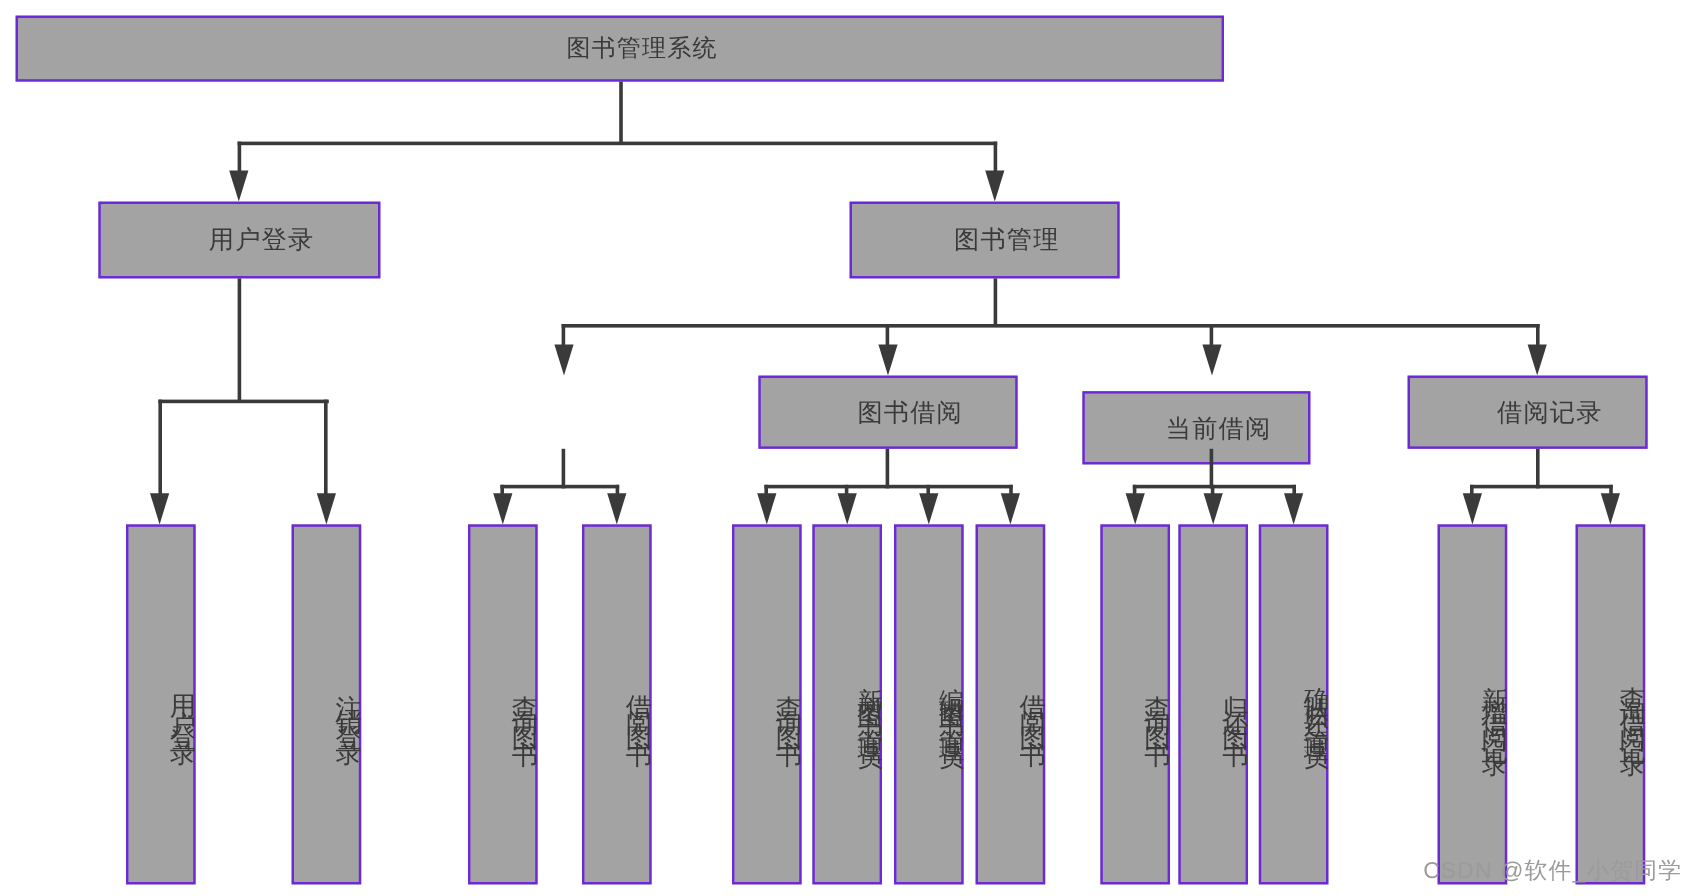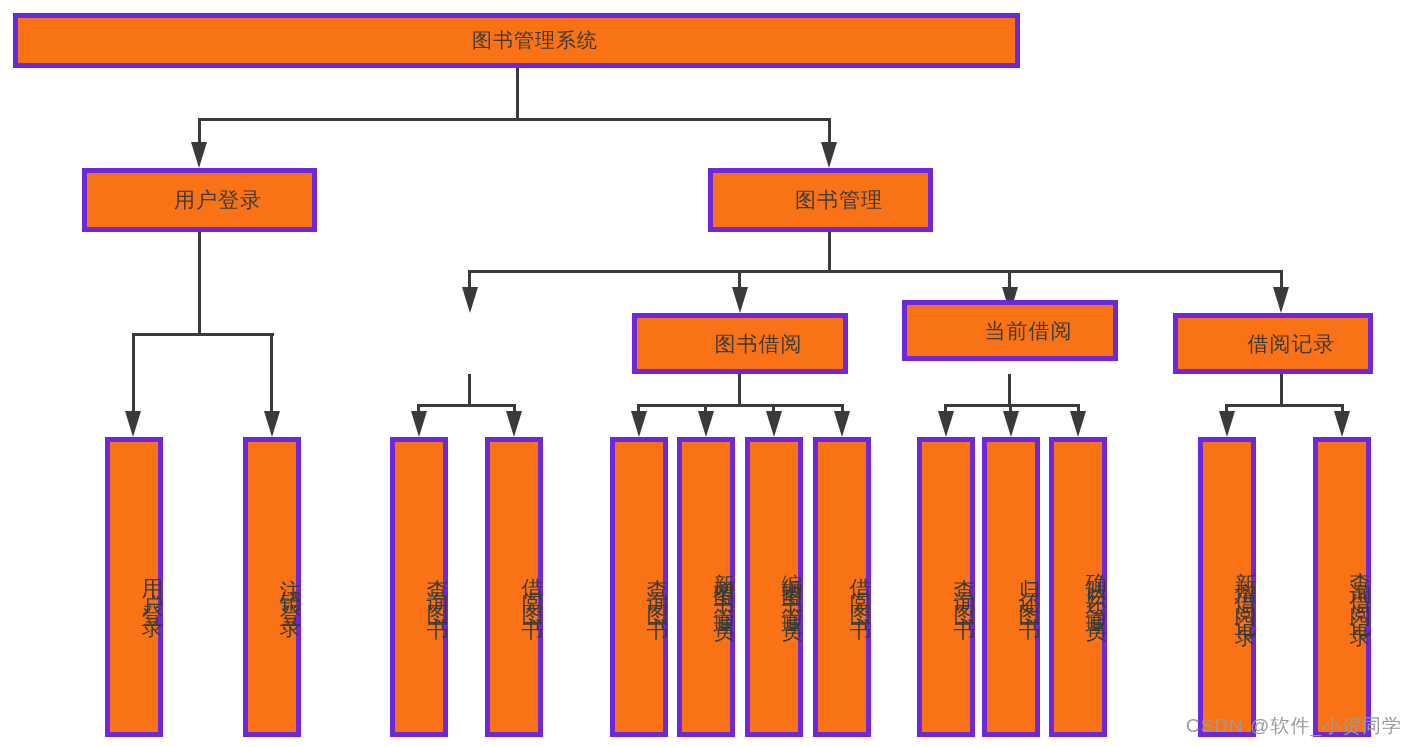--- a/index.html
+++ b/index.html
@@ -1,22 +1,22 @@
 <!DOCTYPE html>
 <html><head>
 <meta charset="utf-8">
 <style>
   html,body{margin:0;padding:0;background:#ffffff;}
   .canvas{
     position:relative;width:1405px;height:747px;background:#ffffff;
     font-family:"Liberation Sans", sans-serif;overflow:hidden;
   }
   .node{
-    position:absolute;box-sizing:border-box;background:#f97316;
-    border:5px solid #6d28d9;color:#3a3a3a;
+    position:absolute;box-sizing:border-box;background:#a3a3a3;
+    border:2px solid #6d28d9;color:#3a3a3a;
     display:flex;align-items:center;justify-content:center;
     text-align:center;
     padding-left:37px;
   }
   .h-node{font-size:21px;letter-spacing:1px;}
   .root-node{font-size:20px;}
   .v-node{
     writing-mode:vertical-rl;text-orientation:mixed;
     font-size:22px;line-height:1;letter-spacing:13px;
   }
@@ -62,21 +62,21 @@
   <div class="line" style="left:468px;top:270px;width:3px;height:20px;"></div>
   <div class="arrow" style="left:462px;top:287px;"></div>
   <div class="line" style="left:738px;top:270px;width:3px;height:20px;"></div>
   <div class="arrow" style="left:732px;top:287px;"></div>
   <div class="line" style="left:1008px;top:270px;width:3px;height:20px;"></div>
   <div class="arrow" style="left:1002px;top:287px;"></div>
   <div class="line" style="left:1280px;top:270px;width:3px;height:20px;"></div>
   <div class="arrow" style="left:1273px;top:287px;"></div>
 
   <div class="node h-node" style="left:632px;top:313px;width:216px;height:61px;font-family:Liberation Serif, serif;">图书借阅</div>
-  <div class="node h-node" style="left:902px;top:300px;width:216px;height:61px;font-family:Liberation Serif, serif;">当前借阅</div>
+  <div class="node h-node" style="left:902px;top:326px;width:190px;height:61px;font-family:Liberation Serif, serif;">当前借阅</div>
   <div class="node h-node" style="left:1173px;top:313px;width:200px;height:61px;">借阅记录</div>
 
   <div class="line" style="left:468px;top:374px;width:3px;height:33px;"></div>
   <div class="line" style="left:417px;top:404px;width:99px;height:3px;"></div>
   <div class="line" style="left:417px;top:404px;width:3px;height:12px;"></div>
   <div class="arrow" style="left:411px;top:411px;"></div>
   <div class="line" style="left:513px;top:404px;width:3px;height:12px;"></div>
   <div class="arrow" style="left:506px;top:411px;"></div>
 
   <div class="line" style="left:738px;top:374px;width:3px;height:33px;"></div>

